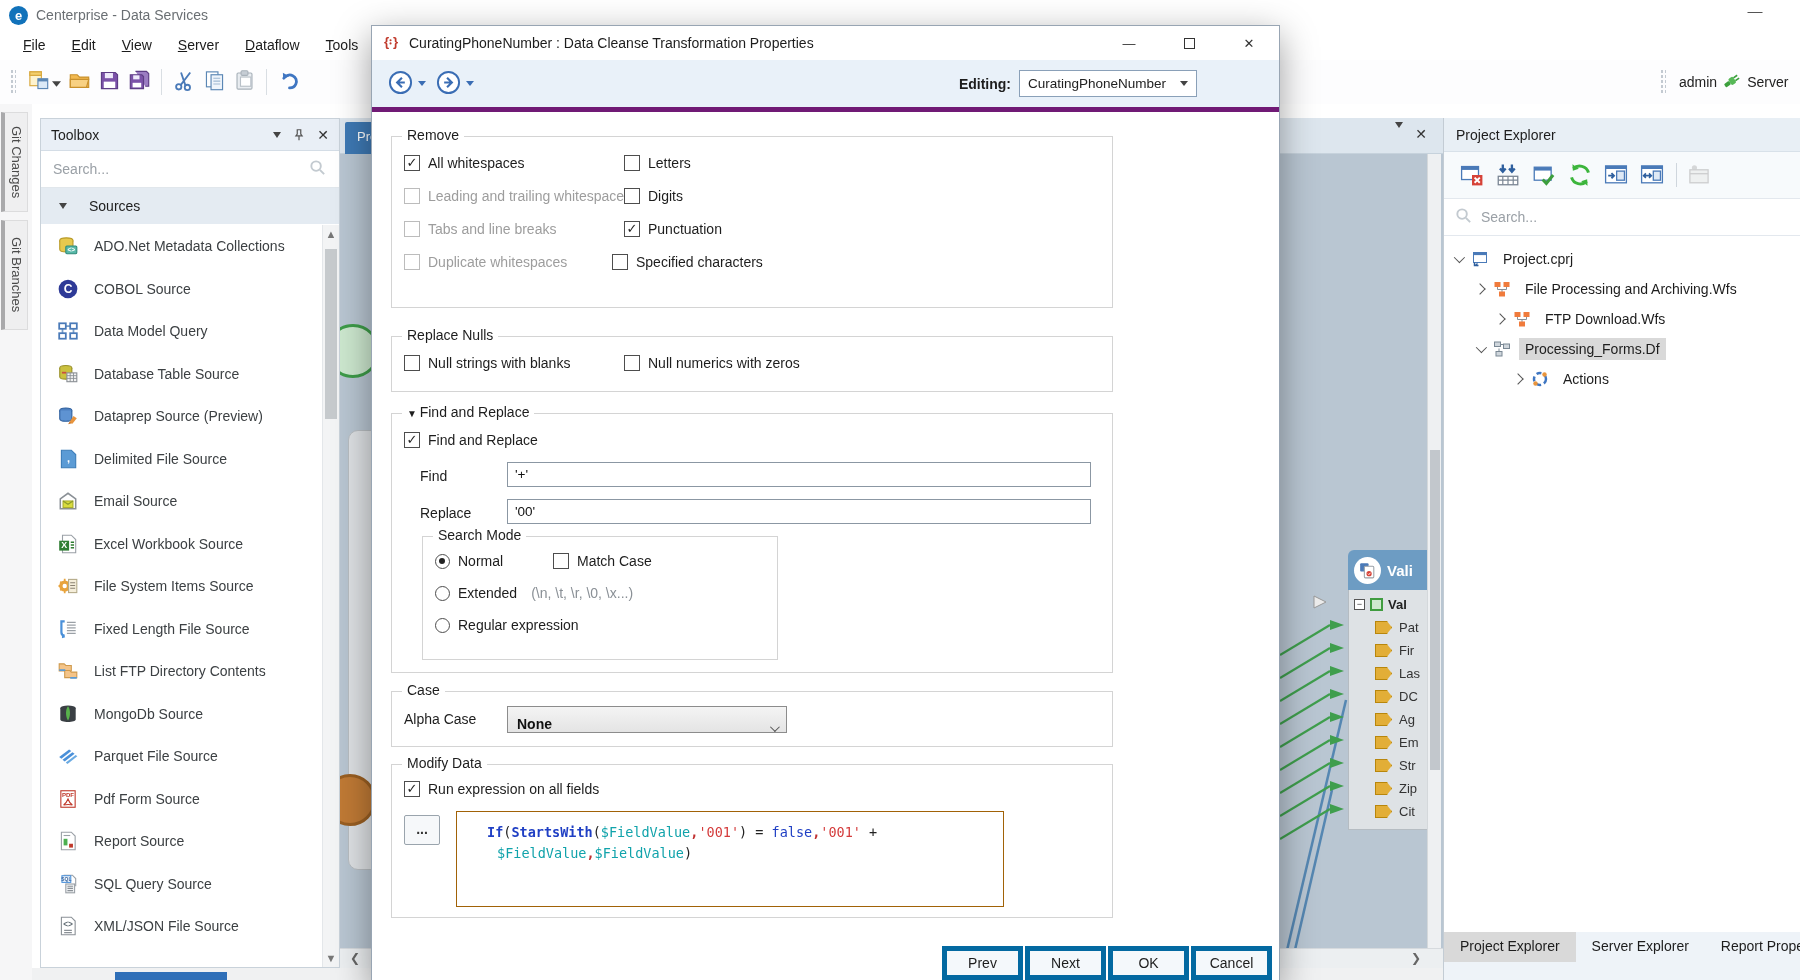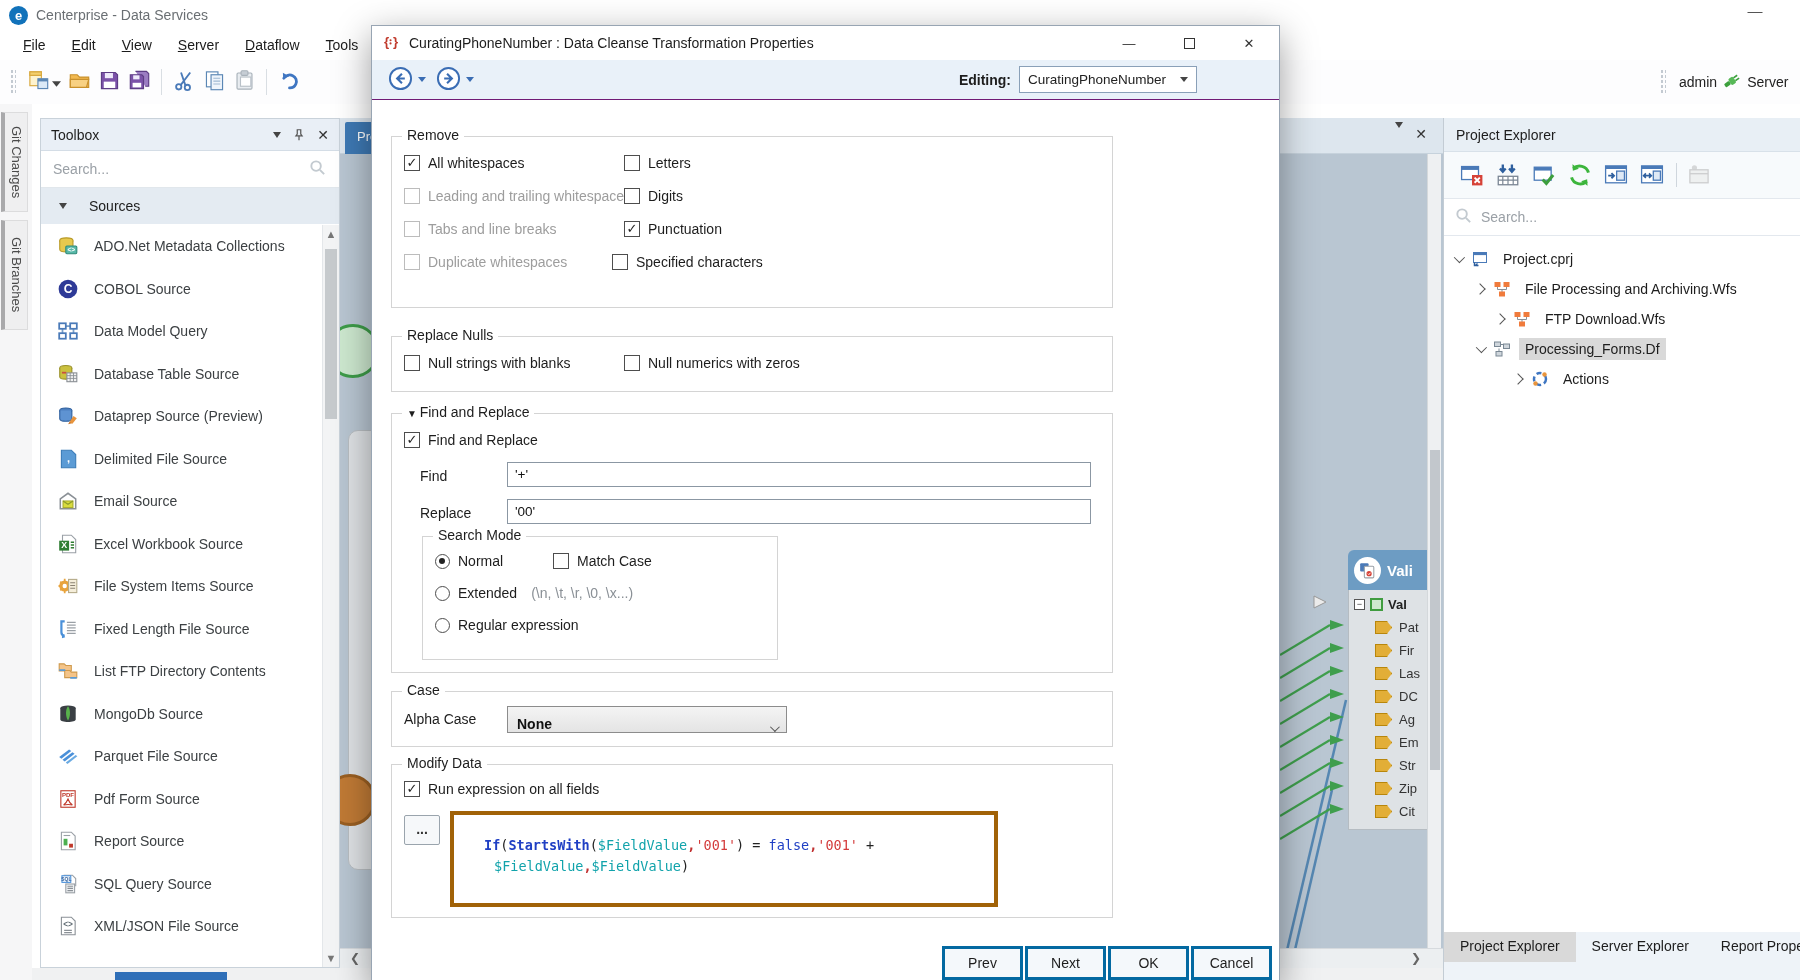--- a/index.html
+++ b/index.html
@@ -107,21 +107,21 @@
   .pexp-bottom { position:absolute; left:0; bottom:0; width:100%; height:18px; background:#eef3f8; }
 
   
   .dialog { position:absolute; left:371px; top:25px; width:909px; height:960px; background:#fff; border:1px solid #98a5b3;
     box-shadow:0 10px 34px rgba(0,0,0,.38); z-index:50; }
   .dlg-titlebar { height:34px; display:flex; align-items:center; padding-left:10px; background:#fff; }
   .dlg-title { margin-left:8px; color:#1d1d1d; flex:1; }
   .dlg-ctls { display:flex; height:34px; }
   .dlg-ctl { width:60px; display:flex; align-items:center; justify-content:center; color:#333; font-size:13px; }
   .max-box { width:11px; height:11px; border:1.4px solid #333; }
-  .dlg-nav { height:40px; background:#e9f1f9; border-bottom:1px solid #701a75; display:flex; align-items:center; padding:16px 16px; }
+  .dlg-nav { height:52px; background:#e9f1f9; border-bottom:5px solid #701a75; display:flex; align-items:center; padding:16px 16px; }
   .nav-caret { width:0; height:0; border-left:4px solid transparent; border-right:4px solid transparent; border-top:5.5px solid #3a6db4; margin:0 10px 0 5px; }
   .dlg-edit { margin-left:auto; display:flex; align-items:center; margin-right:66px; }
   .dlg-edit .el { font-weight:bold; color:#1d1d1d; margin-right:8px; }
   .combo-white { width:178px; height:27px; background:#fff; border:1px solid #8aa0b8; display:flex; align-items:center; padding:0 8px; position:relative; }
   .combo-white .cv { flex:1; font-size:13.5px; white-space:nowrap; overflow:hidden; }
   .combo-caret { width:0; height:0; border-left:4px solid transparent; border-right:4px solid transparent; border-top:5px solid #444; }
 
   .grp { position:absolute; left:19px; width:722px; border:1px solid #d4d4d4; }
   .grp-label { position:absolute; top:-10px; left:10px; background:#fff; padding:0 5px; color:#1d1d1d; white-space:nowrap; }
   .cbrow { position:absolute; display:flex; align-items:center; }
@@ -136,27 +136,27 @@
   .txt-input { position:absolute; height:25px; border:1px solid #8b97a3; background:#fff; font-size:13.5px; padding:0 7px;
     font-family:"Liberation Sans","DejaVu Sans",sans-serif; color:#111; outline:none; }
   .subgrp { position:absolute; border:1px solid #d4d4d4; background:#fff; }
   .hint { color:#8a9096; margin-left:14px; }
   .combo-gray { position:absolute; width:280px; height:27px; background:linear-gradient(#f4f4f4,#e4e4e4); border:1px solid #8c8c8c;
     display:flex; align-items:center; padding:0 9px; }
   .combo-gray .cv { flex:1; font-weight:bold; color:#111; }
   .chev-sm { width:7px; height:7px; border-right:1.6px solid #555; border-bottom:1.6px solid #555; transform:rotate(45deg) translateY(-2px); }
   .ellipsis-btn { position:absolute; width:36px; height:30px; background:#f6f8fa; border:1px solid #9aa4ad; border-radius:2px;
     text-align:center; line-height:26px; color:#333; font-weight:bold; }
-  .expr-box { position:absolute; background:#fff; border:4px solid #a16207; padding:20px 0 0 0; overflow:hidden;
-    font-family:"DejaVu Sans Mono","Liberation Mono",monospace; font-size:13.5px; line-height:21px; }
+  .expr-box { position:absolute; background:#fff; border:1px solid #a16207; padding:10px 0 0 0; overflow:hidden;
+    font-family:"DejaVu Sans Mono","Liberation Mono",monospace; font-size:13.5px; line-height:21px;margin-left:6px; }
   .xline1 { padding-left:30px; white-space:pre; } .xline2 { padding-left:40px; white-space:pre; }
   .tk-k { color:#1f3fc4; font-weight:bold; } .tk-k2 { color:#1f3fc4; }
   .tk-f { color:#11a3ab; } .tk-s { color:#d43c3c; } .tk-c { color:#c03030; font-weight:bold; } .tk-o { color:#222; }
   .dlg-buttons { position:absolute; left:570px; top:920px; display:flex; gap:2px; }
-  .dlg-btn { width:81px; height:34px; background:#f4f8fb; border:3px solid #0369a1; color:#1d1d1d; font-size:14px;
+  .dlg-btn { width:81px; height:34px; background:#f4f8fb; border:5px solid #0369a1; color:#1d1d1d; font-size:14px;
     font-family:"Liberation Sans","DejaVu Sans",sans-serif; }
 </style>
 </head>
 <body>
 
 <div id="app">
 
   <div class="titlebar">
     <div class="app-logo">e</div>
     <div class="app-title">Centerprise - Data Services</div>

